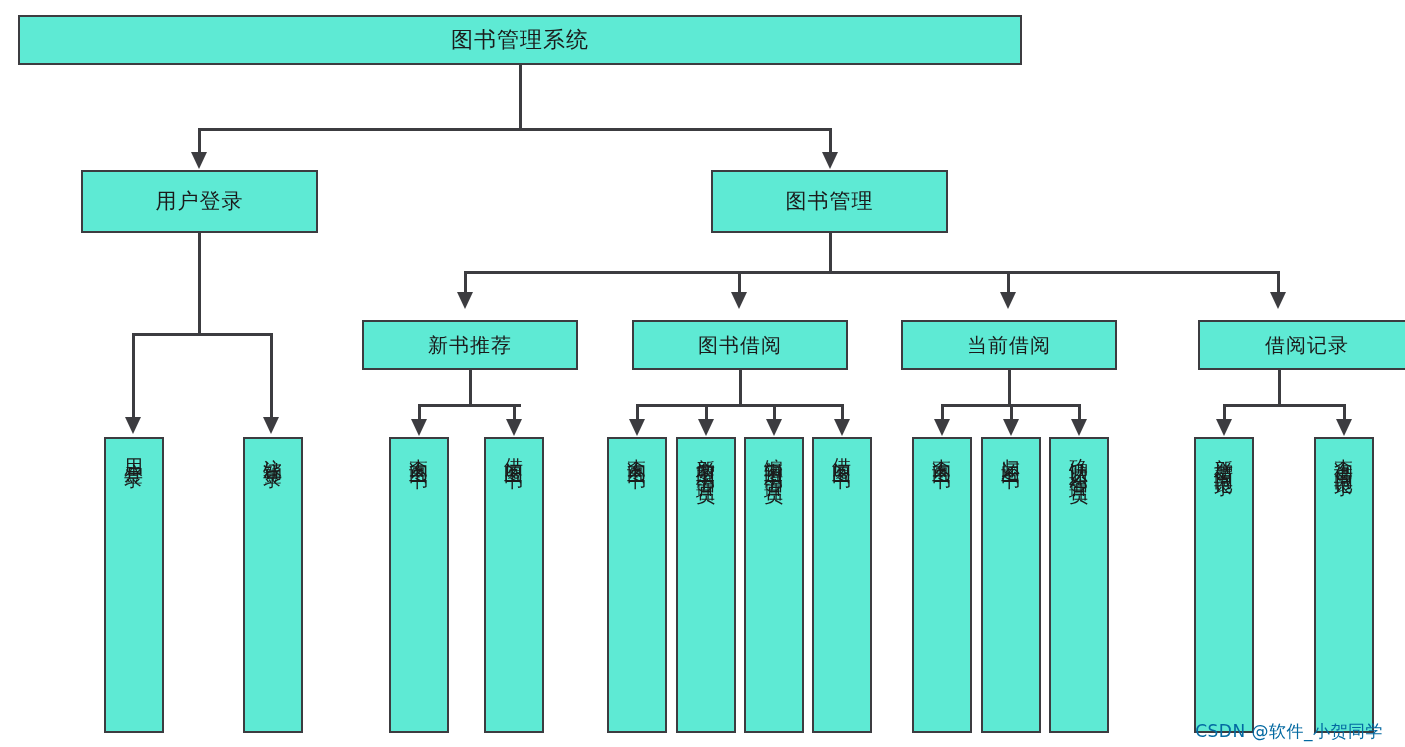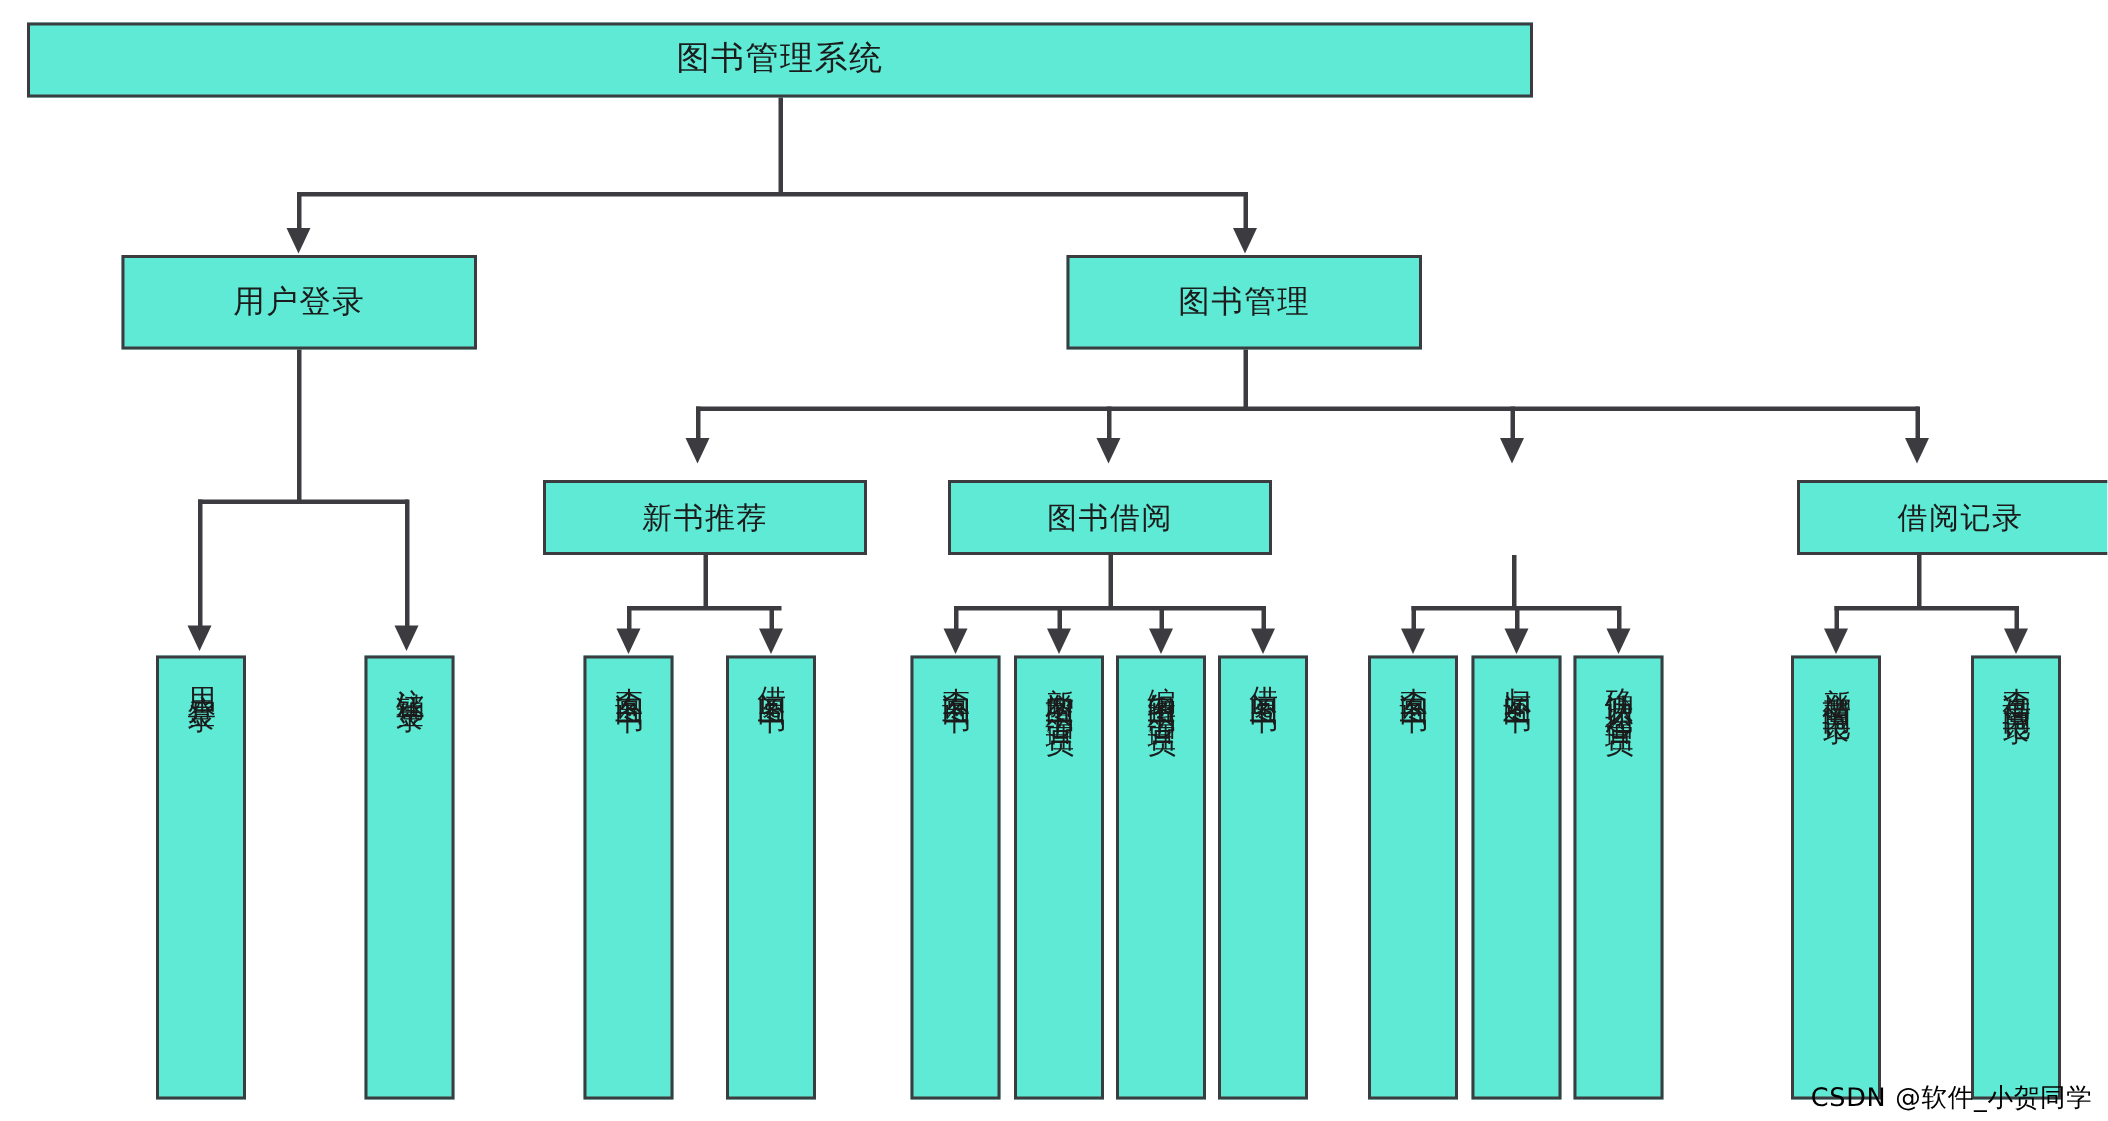--- a/index.html
+++ b/index.html
@@ -61,23 +61,23 @@
     position: absolute;
     width: 0;
     height: 0;
     border-left: 8px solid transparent;
     border-right: 8px solid transparent;
     border-top: 17px solid #3c3c40;
   }
   
   #watermark {
     position: absolute;
-    right: 10px;
+    right: 22px;
     bottom: 4px;
-    color: #000000;
+    color: #0369a1;
     font-size: 17px;
     letter-spacing: 0.5px;
     white-space: nowrap;
     user-select: none;
   }
 </style>
 </head>
 <body>
 
 <div id="canvas">
@@ -117,20 +117,23 @@
   <div class="arrow" style="left:731px; top:292px;"></div>
   <div class="arrow" style="left:1000px; top:292px;"></div>
   <div class="arrow" style="left:1270px; top:292px;"></div>
 
   <div class="node level3" style="left:362px; top:320px; width:216px; height:50px;">
     <span>新书推荐</span>
   </div>
   <div class="node level3" style="left:632px; top:320px; width:216px; height:50px;">
     <span>图书借阅</span>
   </div>
+  <div class="node level3" style="left:901px; top:320px; width:216px; height:50px;">
+    <span>当前借阅</span>
+  </div>
   <div class="node level3" style="left:1170px; top:320px; width:218px; height:50px;margin-left:28px;">
     <span>借阅记录</span>
   </div>
 
   <div class="line-v" style="left:469px; top:370px; width:2.5px; height:36px;"></div>
   <div class="line-h" style="left:418px; top:404px; width:103px;"></div>
   <div class="line-v" style="left:418px; top:404px; height:16px;"></div>
   <div class="line-v" style="left:513px; top:404px; height:16px;"></div>
   <div class="arrow" style="left:411px; top:419px;"></div>
   <div class="arrow" style="left:506px; top:419px;"></div>

